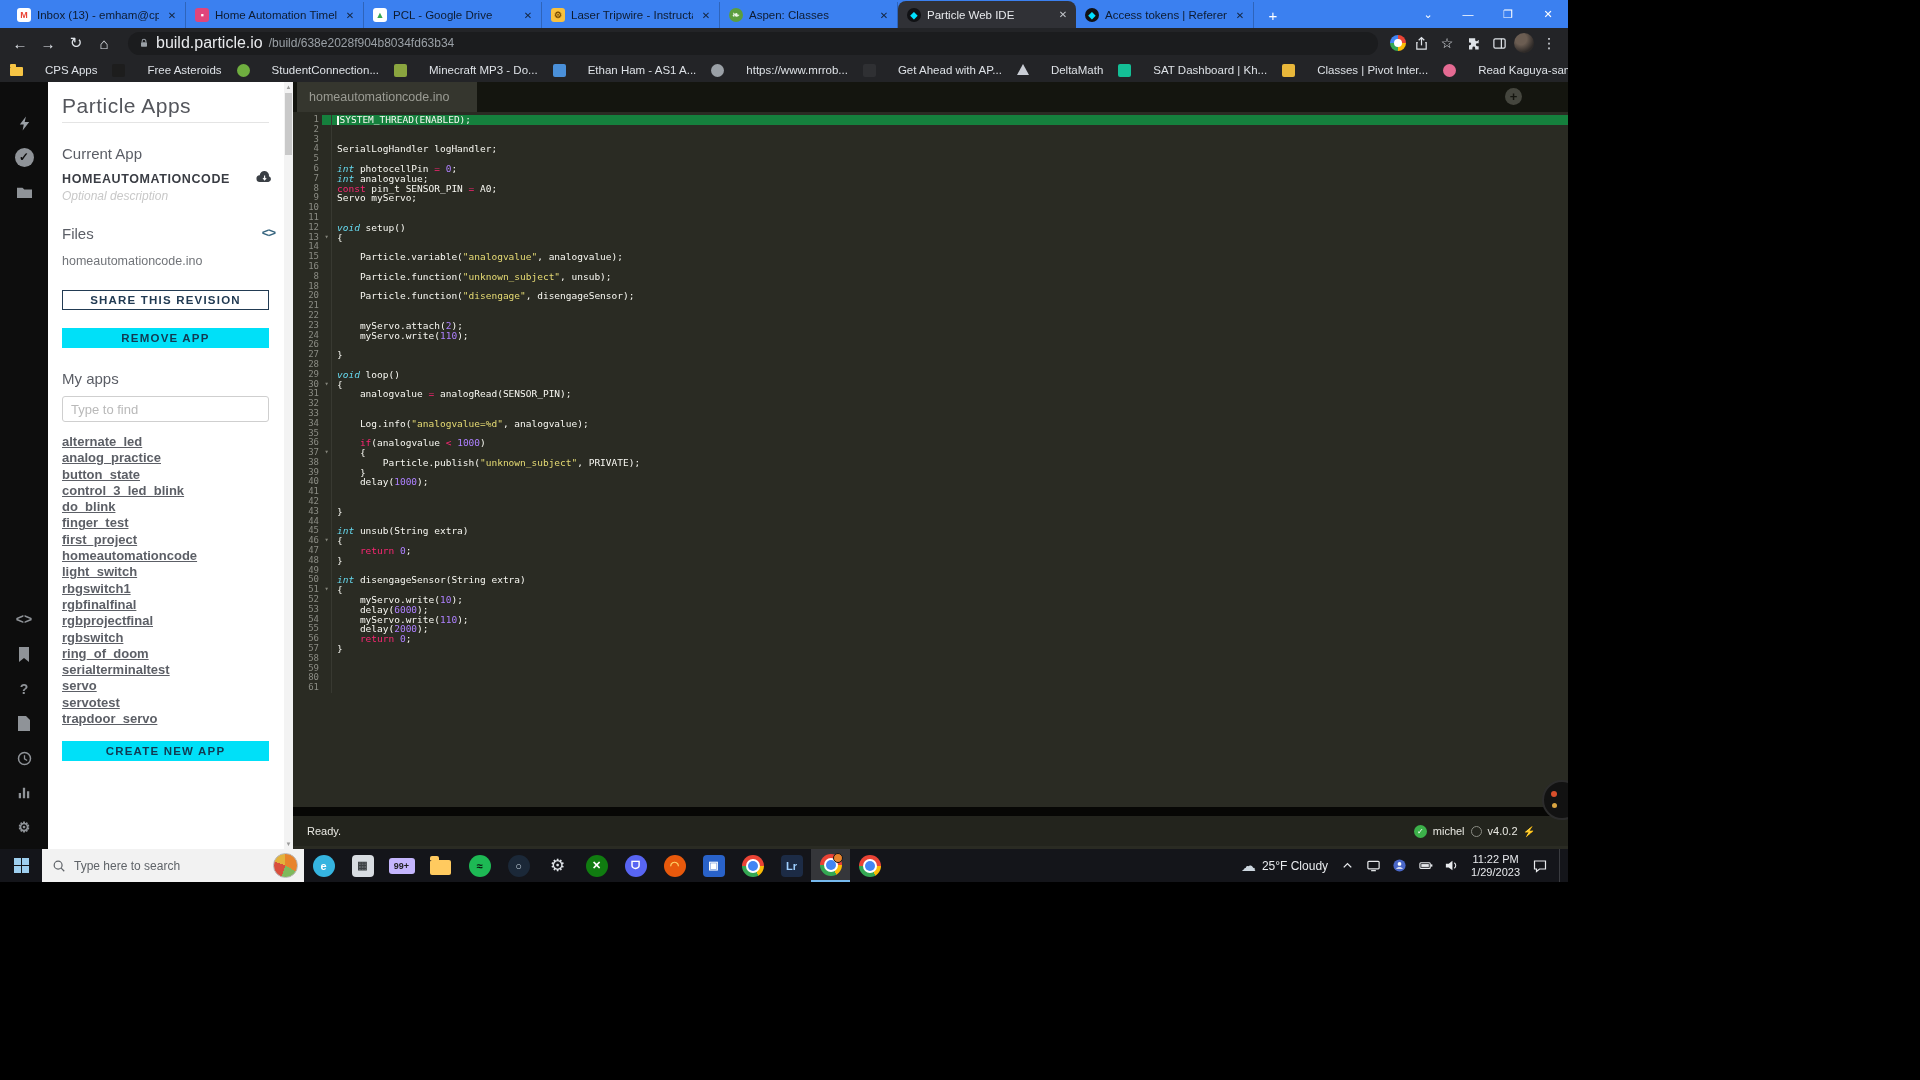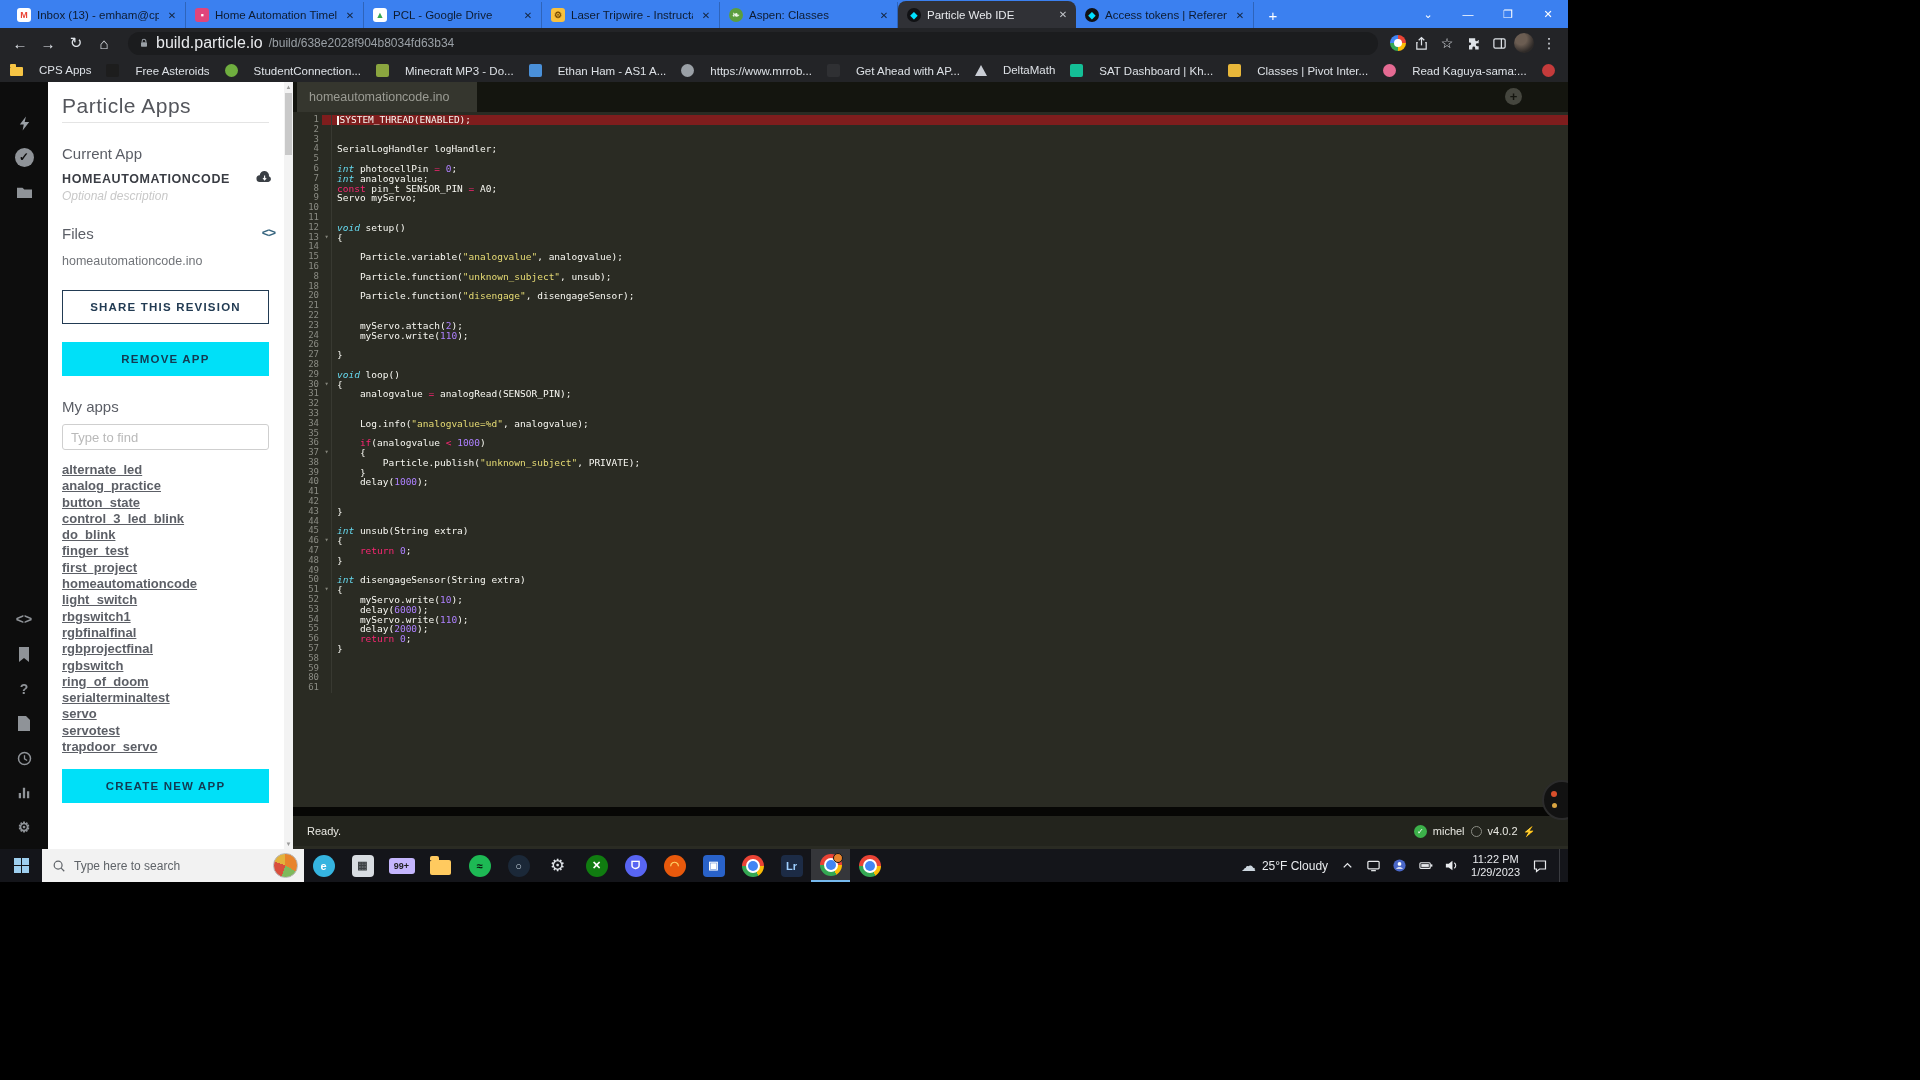--- a/index.html
+++ b/index.html
@@ -26,21 +26,21 @@
   .omni{flex:1;height:23px;background:#1b1c1e;border-radius:12px;margin:0 8px;display:flex;align-items:center;padding:0 10px;gap:6px;overflow:hidden;}
   .omni .dom{color:#e8eaed;font-size:16px;}
   .omni .path{color:#9aa0a6;font-size:12px;white-space:nowrap;}
   .gball{width:16px;height:16px;border-radius:50%;background:conic-gradient(#ea4335 0 90deg,#fbbc05 90deg 180deg,#34a853 180deg 270deg,#4285f4 270deg 360deg);position:relative;flex:none;}
   .gball::after{content:"";position:absolute;inset:4px;background:#fff;border-radius:50%;}
   .tbicon{width:22px;height:22px;display:flex;align-items:center;justify-content:center;color:#dfe3e8;font-size:14px;flex:none;}
   .avatar{width:20px;height:20px;border-radius:50%;background:radial-gradient(circle at 35% 30%,#6b5d52 0 30%,#2e2a28 70%);flex:none;}
 
   
   .bookbar{position:absolute;top:58px;left:0;right:0;height:24px;background:#232427;display:flex;align-items:center;padding:0 10px;box-sizing:border-box;gap:15px;overflow:hidden;}
-  .bm{display:flex;align-items:flex-end;gap:16px;flex:none;}
+  .bm{display:flex;align-items:flex-start;gap:22px;flex:none;}
   .bm .lbl{font-size:11.5px;color:#dde1e6;white-space:nowrap;}
   .bi{width:13px;height:13px;border-radius:2px;flex:none;}
   .bi-circle{border-radius:50%;}
   .bi-folder{position:relative;border-radius:1px;height:9px;margin-top:3px;}
   .bi-folder::before{content:"";position:absolute;top:-3px;left:0;width:6px;height:3px;background:inherit;border-radius:1px 1px 0 0;}
   .bi-triangle{width:0;height:0;border-left:6px solid transparent;border-right:6px solid transparent;border-bottom:11px solid #c9cdd4;background:none!important;border-radius:0;}
 
   
   .content{position:absolute;top:82px;left:0;right:0;height:767px;}
   .rail{position:absolute;top:0;left:0;width:48px;height:100%;background:#0d0d0d;}
@@ -52,42 +52,42 @@
   
   .sidebar{position:absolute;top:0;left:48px;width:245px;height:100%;background:#fff;box-sizing:border-box;padding:12px 24px 0 14px;}
   .sb-title{font-size:21px;font-weight:300;color:#54565c;letter-spacing:.5px;padding-bottom:4px;border-bottom:1px solid #e4e4e4;}
   .sb-h{font-size:15px;font-weight:400;color:#5b5e66;margin-top:22px;}
   .sb-appname{position:relative;margin-top:10px;font-size:12.5px;font-weight:700;color:#3a3d44;letter-spacing:.6px;}
   .sb-appname svg{position:absolute;right:-6px;top:-3px;}
   .sb-desc{font-size:12px;font-style:italic;color:#c8c8c8;margin-top:3px;}
   .sb-files{position:relative;}
   .sb-files .fic{position:absolute;right:-6px;top:0;font-size:13px;font-weight:700;color:#37657f;letter-spacing:-1px;}
   .sb-file{font-size:12.5px;color:#717479;margin-top:12px;}
-  .btn{display:flex;align-items:center;justify-content:center;height:34px;font-size:11.5px;font-weight:700;letter-spacing:1.2px;box-sizing:border-box;cursor:pointer;}
+  .btn{display:flex;align-items:center;justify-content:center;height:20px;font-size:11.5px;font-weight:700;letter-spacing:1.2px;box-sizing:border-box;cursor:pointer;}
   .btn-outline{margin-top:22px;background:#fff;border:1px solid #223b53;color:#223b53;}
   .btn-cyan{margin-top:18px;background:#00e0f8;border:none;color:#123a52;}
   .sb-search{margin-top:9px;width:100%;height:26px;box-sizing:border-box;border:1px solid #cfcfcf;border-radius:3px;padding:0 8px;font-size:13px;font-family:"Liberation Sans",sans-serif;color:#555;outline:none;}
   .sb-search::placeholder{color:#b9b9b9;}
   #applist{margin-top:12px;}
   #applist div{font-size:13px;line-height:16.3px;font-weight:700;color:#5c5f66;cursor:pointer;text-decoration:underline;}
   .sb-scroll{position:absolute;top:0;right:0;width:9px;height:100%;background:#f3f3f3;}
   .sb-scroll .thumb{position:absolute;top:11px;left:1px;width:7px;height:62px;background:#c9c9c9;}
   .sb-scroll .arr{position:absolute;left:0;width:9px;text-align:center;font-size:6px;color:#9a9a9a;}
 
   
   .editor{position:absolute;top:0;left:293px;right:0;height:100%;background:#2a2b23;}
   .etabbar{height:30px;background:#14150f;display:flex;align-items:center;position:relative;}
   .etab{height:30px;display:flex;align-items:center;background:#35362e;color:#9b9c94;font-size:12.5px;padding:0 28px 0 12px;margin-left:4px;}
   .eplus{position:absolute;right:46px;top:6px;width:17px;height:17px;border-radius:50%;background:#45463e;color:#14150f;font-size:13px;font-weight:700;display:flex;align-items:center;justify-content:center;}
   .codewrap{height:695px;overflow:hidden;padding-top:3px;box-sizing:border-box;}
   .cl{display:flex;height:9.8px;line-height:9.8px;font-family:"DejaVu Sans Mono",monospace;}
   .cl .ln{width:26px;text-align:right;color:#8b8c84;font-size:9px;flex:none;padding-right:3px;}
   .cl .fd{width:9px;flex:none;font-size:7px;color:#84857b;text-align:center;}
   .cl .lt{flex:1;white-space:pre;font-size:9.5px;border-left:1px solid #383931;padding-left:5px;}
-  .cl.active .fd,.cl.active .lt{background:#7f1d1d;}
+  .cl.active .fd,.cl.active .lt{background:#15803d;}
   .cursor{display:inline-block;width:1.5px;height:9px;background:#f8f8f2;vertical-align:middle;margin-right:1px;}
   .tk-p{color:#f8f8f2;}
   .tk-k{color:#f92672;}
   .tk-t{color:#66d9ef;font-style:italic;}
   .tk-s{color:#e6db74;}
   .tk-n{color:#ae81ff;}
   .egap{height:9px;background:#070705;}
   .estatus{height:30px;background:#23241d;display:flex;align-items:center;padding:0 14px;color:#e8e8e2;font-size:11px;}
   .est-right{margin-left:auto;display:flex;align-items:center;gap:6px;padding-right:18px;}
   .est-avatar{width:13px;height:13px;border-radius:50%;background:#3cb14a;color:#fff;font-size:8px;display:flex;align-items:center;justify-content:center;}

